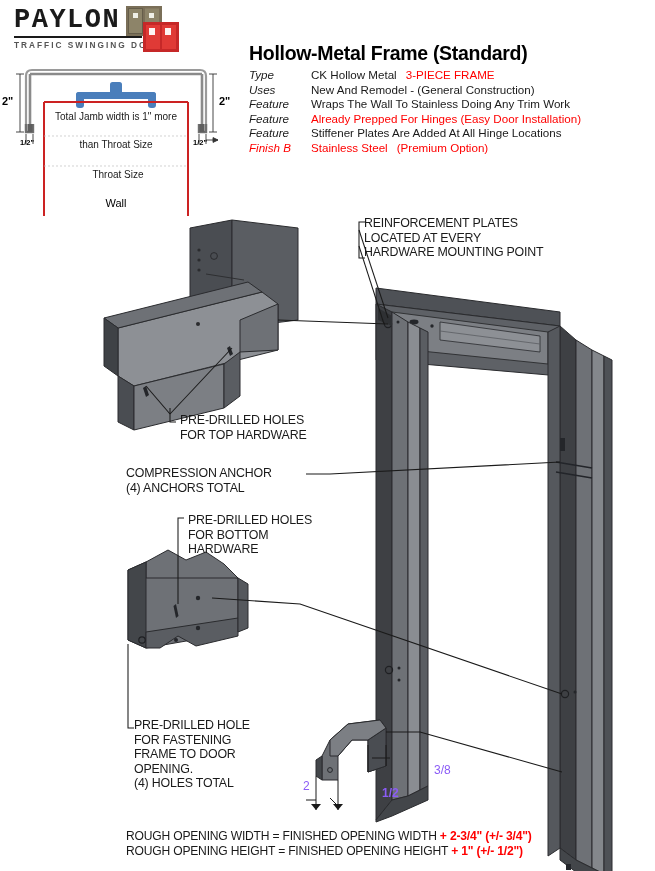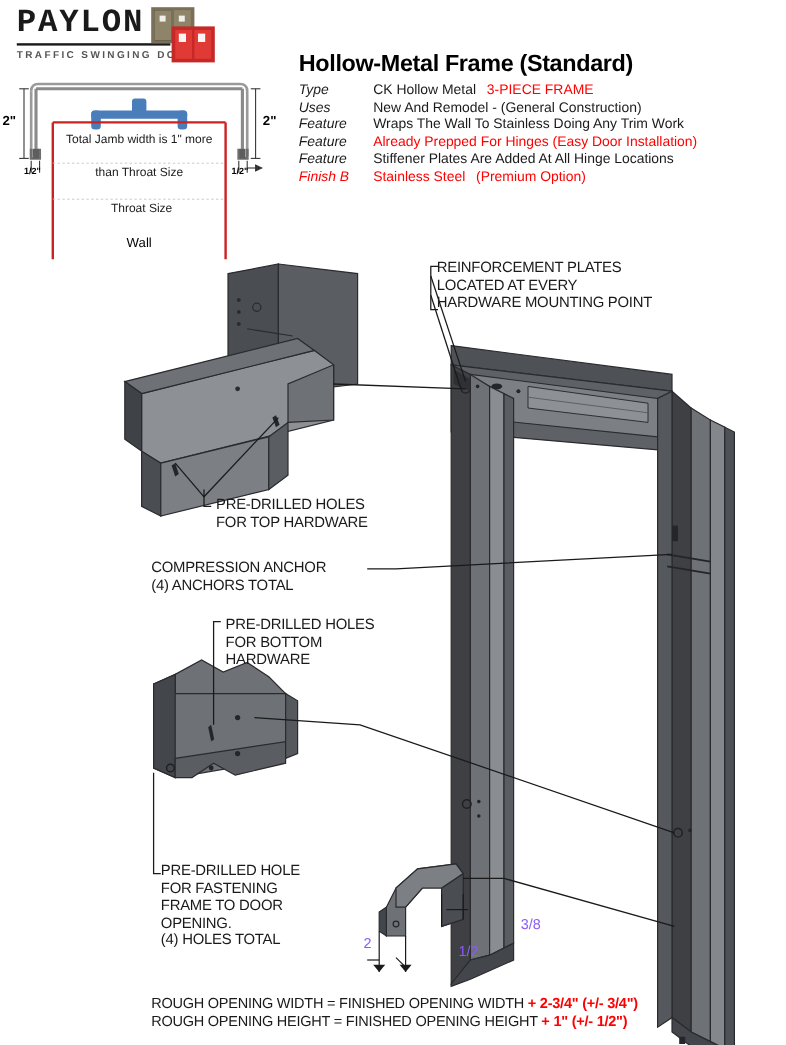--- a/index.html
+++ b/index.html
@@ -313,19 +313,19 @@
 FOR BOTTOM
 HARDWARE</div>
 
 <div class="abs callout" style="left:134px;top:718px;white-space:pre;">PRE-DRILLED HOLE
 FOR FASTENING
 FRAME TO DOOR
 OPENING.
 (4) HOLES TOTAL</div>
 
 <div class="abs dimlab" style="left:303px;top:779px;">2</div>
-<div class="abs dimlab" style="left:382px;top:786px;">1/2</div>
+<div class="abs dimlab" style="left:382px;top:786px;font-weight:bold;">1/2</div>
 <div class="abs dimlab" style="left:434px;top:763px;">3/8</div>
 
 <div class="abs" id="formulas">
     <div class="fml"><span>ROUGH OPENING WIDTH = FINISHED OPENING WIDTH</span> <b>+ 2-3/4"  (+/- 3/4")</b></div>
     <div class="fml"><span>ROUGH OPENING HEIGHT = FINISHED OPENING HEIGHT</span> <b>+ 1"  (+/- 1/2")</b></div>
   </div>
 
 </body></html>

